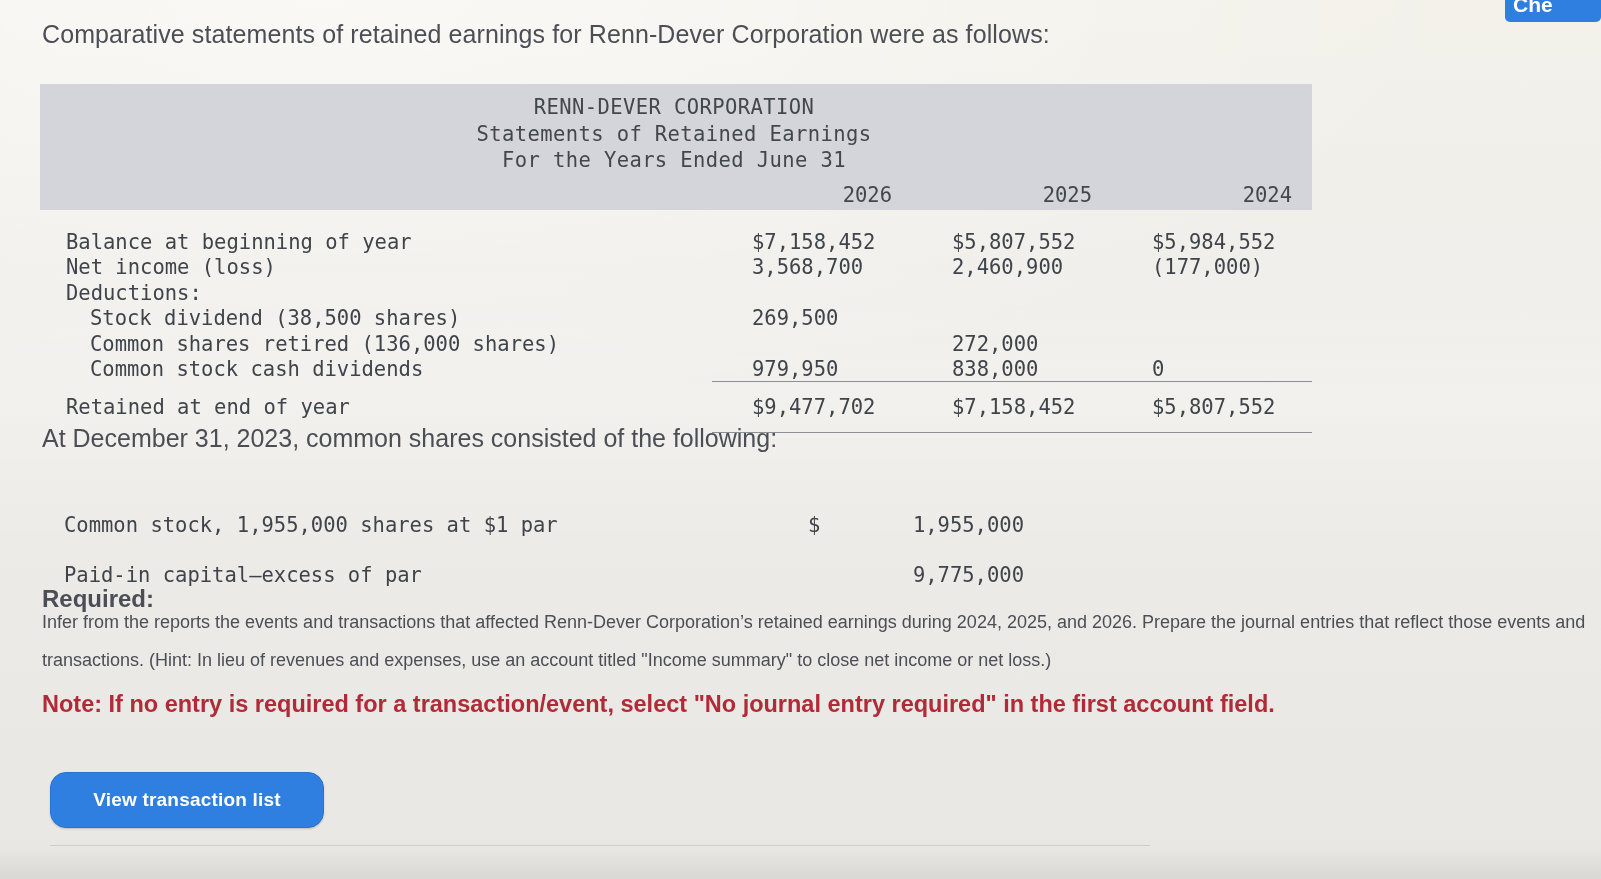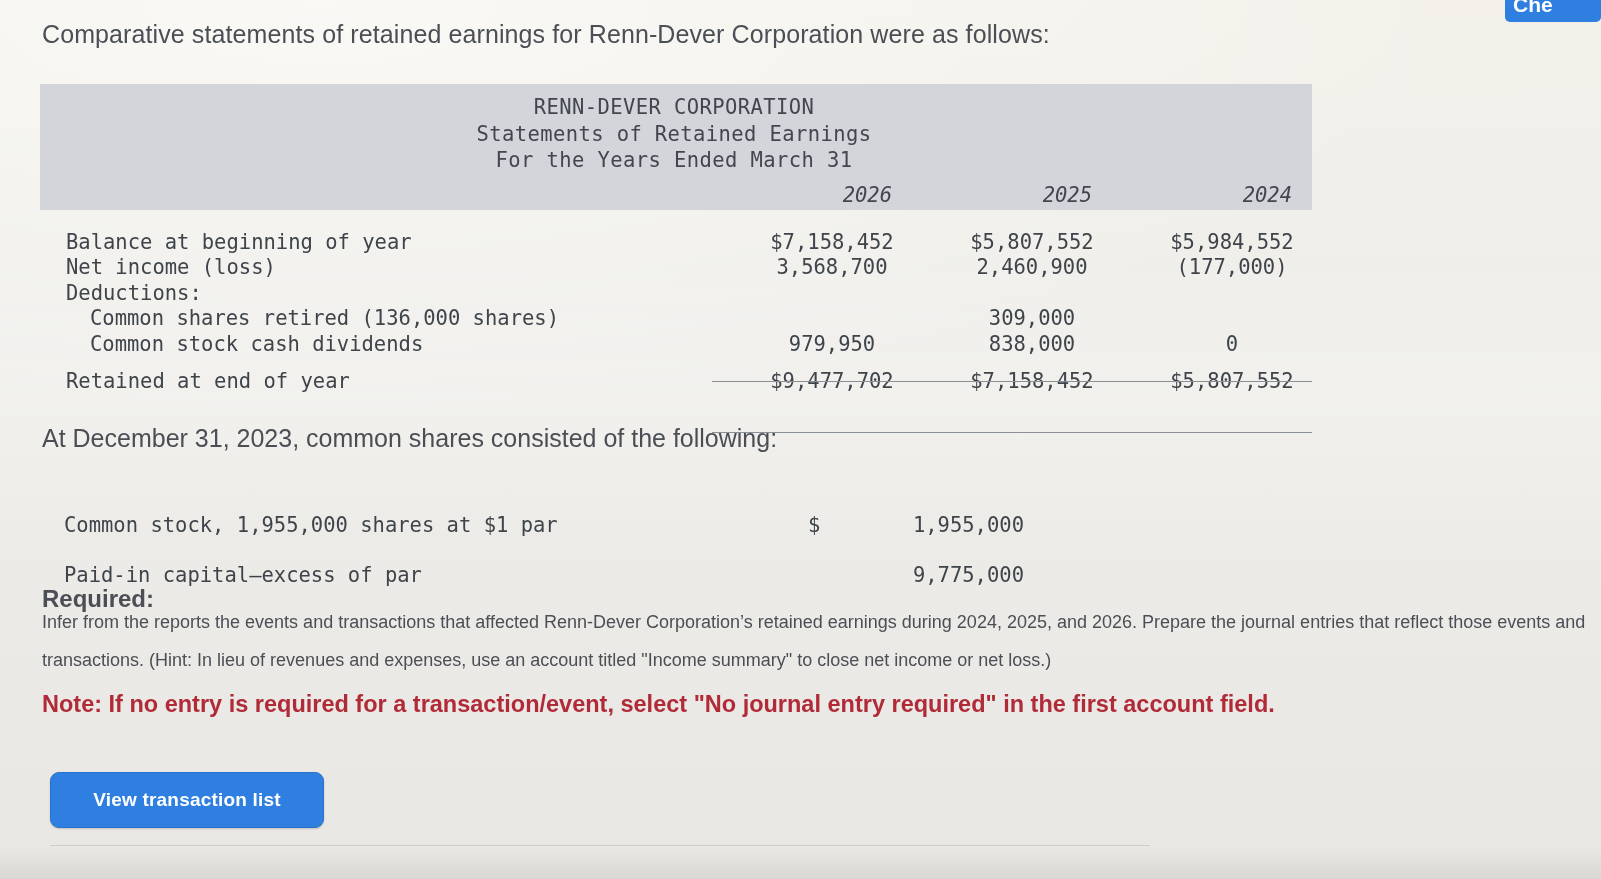--- a/index.html
+++ b/index.html
@@ -63,21 +63,20 @@
     color: #42474d;
   }
   .stmt-header .hline {
     display: block;
     letter-spacing: 0.4px;
   }
   .yearbar {
     background: #d3d5da;
     height: 30px;
     position: relative;
-    font-style: italic;
   }
   .yearbar .yr {
     position: absolute;
     top: 3px;
     text-align: right;
     font-size: 20.5px;
     color: #42474d;
   }
   .yr-2026 { right: 420px; width: 140px; }
   .yr-2025 { right: 220px; width: 140px; }
@@ -95,21 +94,21 @@
   }
   .row .lbl {
     position: absolute;
     left: 26px;
   }
   .row .lbl.indent {
     left: 50px;
   }
   .row .c {
     position: absolute;
-    text-align: center;
+    text-align: left;
     width: 160px;
   }
   .c1 { right: 400px; }
   .c2 { right: 200px; }
   .c3 { right: 0px; }
 
   .rule-top {
     position: absolute;
     left: 672px;
     right: 0;
@@ -184,21 +183,21 @@
 
   
   .view-btn {
     position: absolute;
     left: 50px;
     top: 772px;
     width: 272px;
     height: 54px;
     background: #2f7fe0;
     border: 1px solid #2a73cc;
-    border-radius: 9px;
+    border-radius: 16px;
     color: #ffffff;
     font-size: 19px;
     font-weight: bold;
     letter-spacing: 0.2px;
     display: flex;
     align-items: center;
     justify-content: center;
     cursor: pointer;
     box-shadow: 0 1px 2px rgba(0,0,0,0.18);
   }
@@ -246,21 +245,21 @@
 <div class="sheen"></div>
 
 <div class="content">
 
   <div class="intro-line">Comparative statements of retained earnings for Renn-Dever Corporation were as follows:</div>
 
   <div class="stmt">
     <div class="stmt-header">
       <span class="hline">RENN-DEVER CORPORATION</span>
       <span class="hline">Statements of Retained Earnings</span>
-      <span class="hline">For the Years Ended March 31</span>
+      <span class="hline">For the Years Ended June 31</span>
     </div>
     <div class="yearbar">
       <div class="yr yr-2026">2026</div>
       <div class="yr yr-2025">2025</div>
       <div class="yr yr-2024">2024</div>
     </div>
 
     <div class="rows">
 
       <div class="row">
@@ -277,25 +276,31 @@
         <span class="c c3">(177,000)</span>
       </div>
 
       <div class="row">
         <span class="lbl">Deductions:</span>
         <span class="c c1"></span>
         <span class="c c2"></span>
         <span class="c c3"></span>
       </div>
 
+      <div class="row">
+        <span class="lbl indent">Stock dividend (38,500 shares)</span>
+        <span class="c c1">269,500</span>
+        <span class="c c2"></span>
+        <span class="c c3"></span>
+      </div>
 
       <div class="row">
         <span class="lbl indent">Common shares retired (136,000 shares)</span>
         <span class="c c1"></span>
-        <span class="c c2">309,000</span>
+        <span class="c c2">272,000</span>
         <span class="c c3"></span>
       </div>
 
       <div class="row">
         <span class="lbl indent">Common stock cash dividends</span>
         <span class="c c1">979,950</span>
         <span class="c c2">838,000</span>
         <span class="c c3">0</span>
       </div>
 

